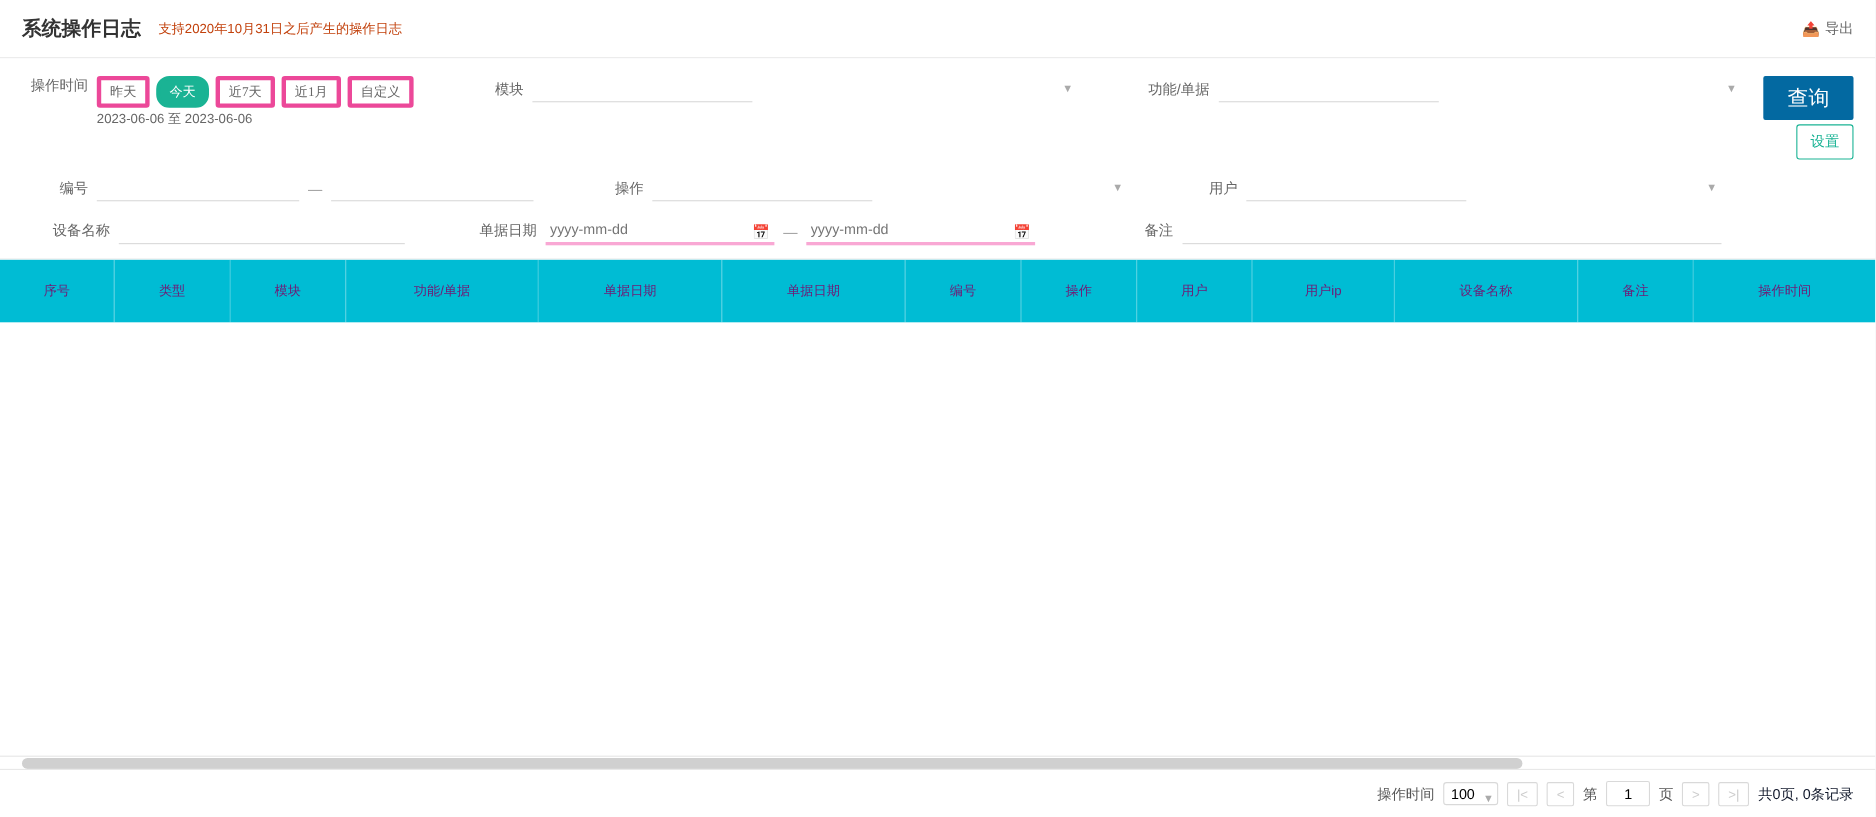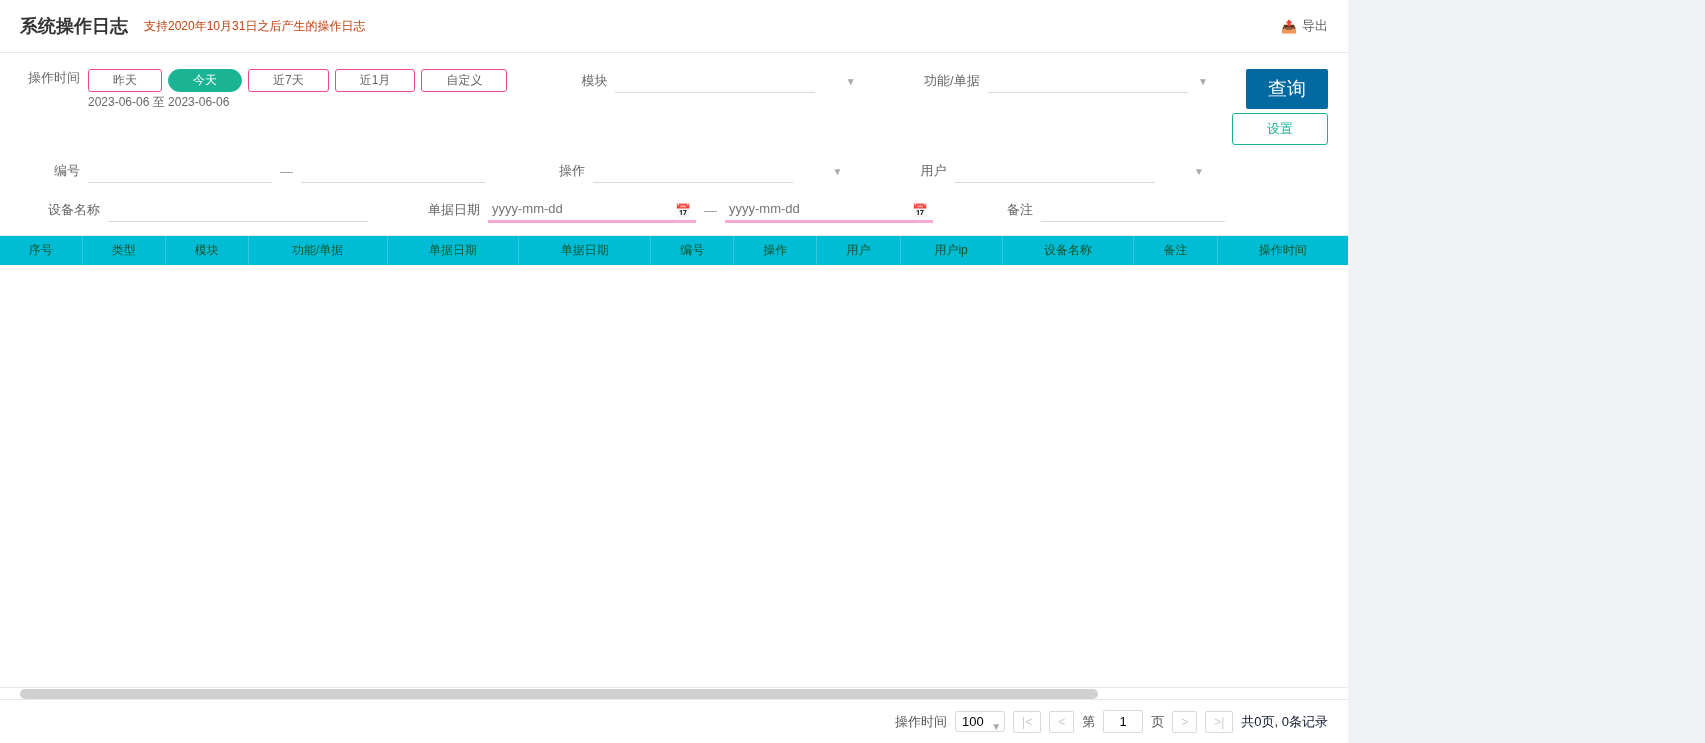--- a/index.html
+++ b/index.html
@@ -1,33 +1,33 @@
 <!DOCTYPE html>
 <html><head>
   <meta charset="utf-8">
   <style>
     * { box-sizing: border-box; margin: 0; padding: 0; }
     body { font-family: "Microsoft YaHei", "PingFang SC", sans-serif; font-size: 13px; background: #f0f2f5; color: #333; }
 
-    .page-container { width: 1348px; min-height: 743px; background: #f0f2f5; display: flex; flex-direction: column; }
+    .page-container { width: 1705px; min-height: 743px; background: #f0f2f5; display: flex; flex-direction: column; }
 
     
     .page-header { background: #fff; padding: 14px 20px; display: flex; align-items: center; justify-content: space-between; border-bottom: 1px solid #e8e8e8; }
     .page-title { font-size: 18px; font-weight: bold; color: #333; margin-right: 16px; }
     .page-subtitle { font-size: 12px; color: #c2410c; }
     .export-btn { display: flex; align-items: center; gap: 4px; color: #666; font-size: 13px; cursor: pointer; }
 
     
     .filter-area { background: #fff; padding: 16px 20px 8px; border-bottom: 1px solid #e8e8e8; }
     .filter-label { color: #666; font-size: 13px; min-width: 60px; text-align: right; margin-right: 8px; flex-shrink: 0; }
     .filter-label-wide { min-width: 80px; }
 
     
     .time-filter-group { display: flex; align-items: center; gap: 6px; flex-wrap: wrap; }
-    .time-btn { padding: 2px 24px; border: 1px solid #ec4899; border-radius: 3px; background: #fff; cursor: pointer; font-size: 12px; color: #666; }
+    .time-btn { padding: 2px 8px; border: 4px solid #ec4899; border-radius: 3px; background: #fff; cursor: pointer; font-size: 12px; color: #666; font-family: Liberation Serif, serif; }
     .time-btn.active { background: #1ab394; color: #fff; border-color: #1ab394; border-radius: 12px; }
     .time-range-text { font-size: 12px; color: #666; margin-top: 2px; }
 
     
     .select-wrapper { position: relative; display: inline-flex; align-items: center; }
     .select-field { border: none; border-bottom: 1px solid #d9d9d9; padding: 4px 24px 4px 4px; font-size: 13px; color: #333; background: transparent; cursor: pointer; min-width: 200px; appearance: none; outline: none; }
     .chevron-icon { position: absolute; right: 4px; color: #aaa; pointer-events: none; font-size: 10px; }
 
     
     .text-input { border: none; border-bottom: 1px solid #d9d9d9; padding: 4px; font-size: 13px; background: transparent; outline: none; min-width: 140px; }
@@ -35,33 +35,33 @@
     
     .range-sep { margin: 0 8px; color: #999; }
 
     
     .date-input { border: none; border-bottom: 3px solid #f9a8d4; padding: 4px 28px 4px 4px; font-size: 13px; background: transparent; outline: none; min-width: 120px; color: #bbb; }
     .date-wrapper { position: relative; display: inline-flex; align-items: center; }
     .calendar-icon { position: absolute; right: 4px; color: #aaa; cursor: pointer; font-size: 13px; }
 
     
     .btn-query { background: #0369a1; color: #fff; border: none; padding: 7px 22px; border-radius: 2px; font-size: 19px; cursor: pointer; }
-    .btn-settings { background: #fff; color: #1ab394; border: 1px solid #1ab394; padding: 6px 34px; border-radius: 3px; font-size: 13px; cursor: pointer; margin-top: 4px; }
+    .btn-settings { background: #fff; color: #1ab394; border: 1px solid #1ab394; padding: 6px 12px; border-radius: 3px; font-size: 13px; cursor: pointer; margin-top: 4px; }
 
     
     .btn-col { display: flex; flex-direction: column; align-items: flex-end; margin-left: 20px; }
 
     
     .collapse-bar { text-align: center; padding: 6px 0 10px; cursor: pointer; color: #1ab394; font-size: 12px; }
 
     
     .table-container { background: #fff; flex: 1; overflow-x: auto; }
     .data-table { width: 100%; border-collapse: collapse; min-width: 1300px; }
     .data-table thead tr { background: #00bcd4; }
-    .data-table thead th { color: #14532d; font-size: 12px; font-weight: normal; padding: 6px 8px; text-align: center; border-right: 1px solid rgba(255,255,255,0.2); white-space: nowrap; }
+    .data-table thead th { color: #701a75; font-size: 12px; font-weight: normal; padding: 20px 8px; text-align: center; border-right: 1px solid rgba(255,255,255,0.2); white-space: nowrap; }
     .data-table thead th:last-child { border-right: none; }
     .data-table tbody tr:nth-child(even) { background: #f9f9f9; }
     .data-table tbody td { padding: 8px; text-align: center; border-bottom: 1px solid #f0f0f0; font-size: 12px; color: #555; }
 
     
     .scrollbar-area { background: #fff; border-top: 1px solid #e8e8e8; height: 12px; }
 
     
     .pagination-bar { background: #fff; padding: 10px 20px; display: flex; align-items: center; justify-content: flex-end; gap: 8px; border-top: 1px solid #e8e8e8; font-size: 13px; color: #555; }
     .page-size-select { border: 1px solid #d9d9d9; border-radius: 3px; padding: 2px 20px 2px 6px; font-size: 13px; appearance: none; background: transparent; cursor: pointer; position: relative; }

